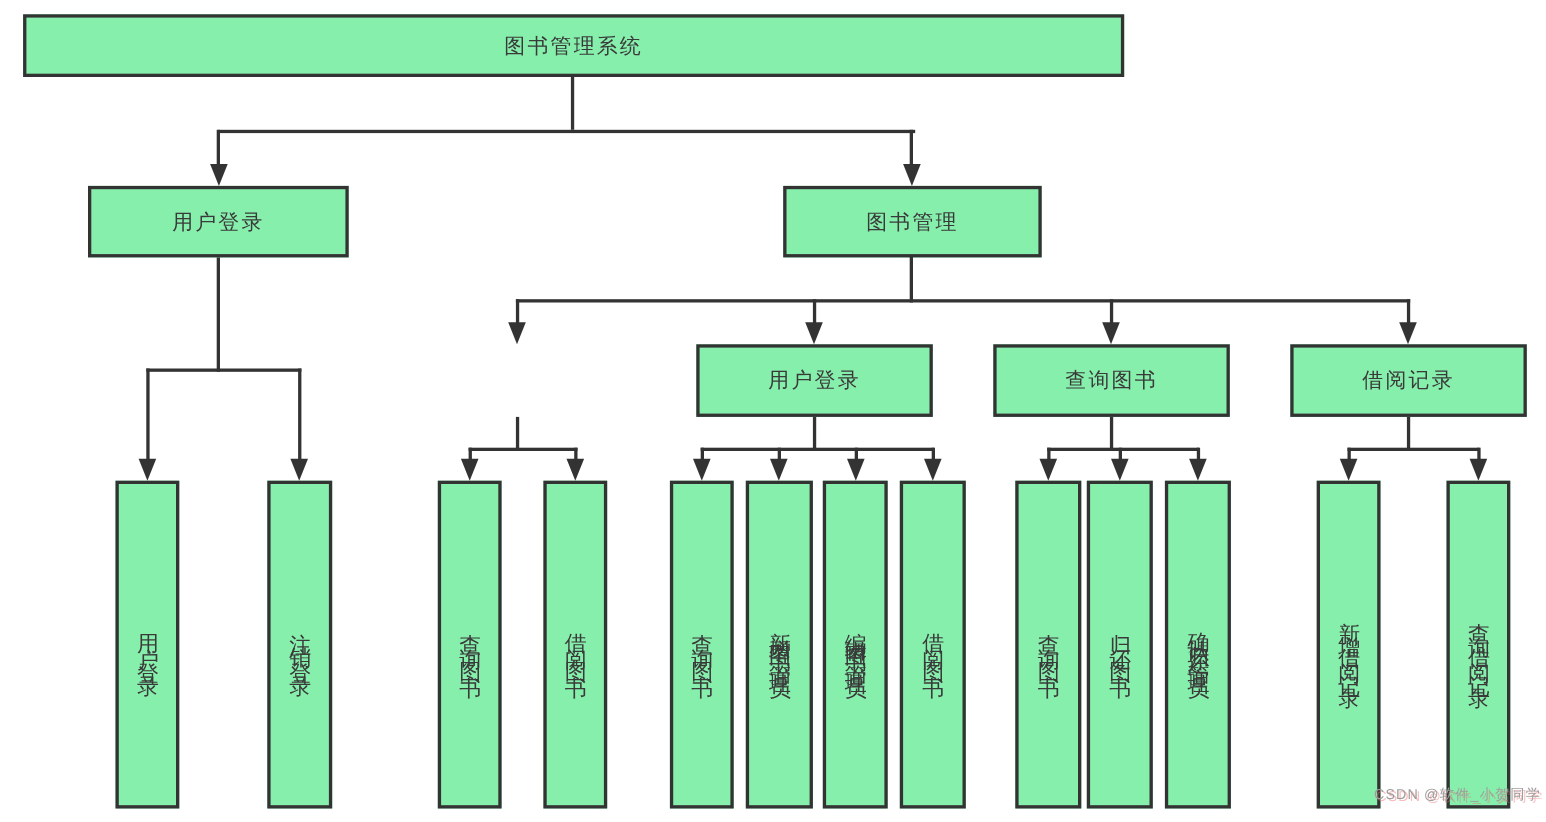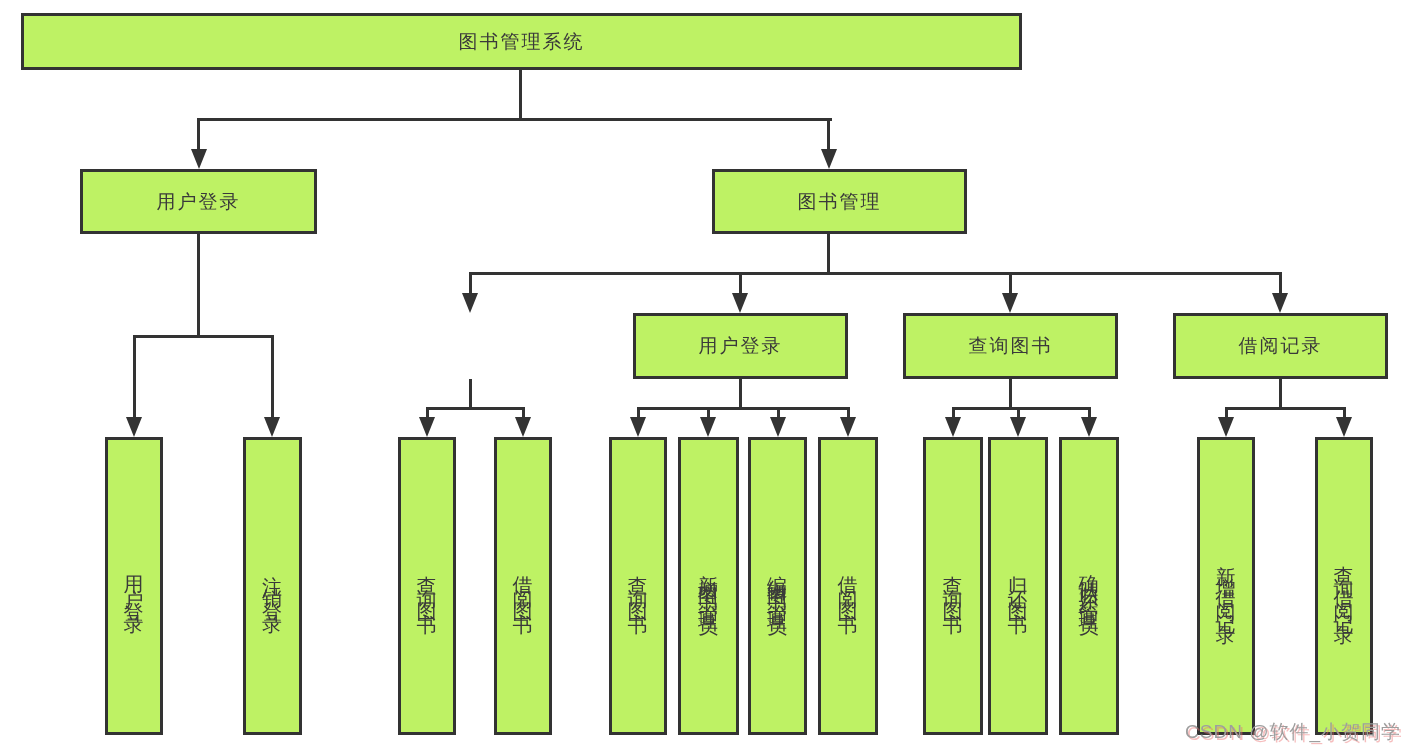--- a/index.html
+++ b/index.html
@@ -1,55 +1,55 @@
 <!DOCTYPE html>
 <html><head>
 <meta charset="utf-8">
 <style>
   html,body{margin:0;padding:0;background:#ffffff;}
   .canvas{
     position:relative;width:1405px;height:747px;background:#ffffff;overflow:hidden;
     font-family:"Liberation Sans","DejaVu Sans",sans-serif;color:#3a3a3a;
   }
   .box{
-    position:absolute;border:3px solid #333333;background:#bef264;box-sizing:border-box;
+    position:absolute;border:3px solid #333333;background:#86efac;box-sizing:border-box;
     display:flex;align-items:center;justify-content:center;
     font-size:19px;letter-spacing:2px;white-space:nowrap;
   }
   .vbox{
     writing-mode:vertical-rl;text-orientation:mixed;
     font-size:20px;top:437px;height:298px;line-height:1;
   }
   .ls-a{letter-spacing:13px;}   
   .ls-b{letter-spacing:12px;}   
   .ls-c{letter-spacing:6px;}    
   .v{position:absolute;width:3px;background:#333333;}
   .h{position:absolute;height:3px;background:#333333;}
   .ar{position:absolute;width:0;height:0;
       border-left:8px solid transparent;border-right:8px solid transparent;
       border-top:20px solid #333333;}
   
   .n-root{left:21px;top:13px;width:1001px;height:57px;}
   .n-l2a{left:80px;top:169px;width:237px;height:65px;}
-  .n-l2b{left:712px;top:169px;width:255px;height:65px;}
+  .n-l2b{left:712px;top:169px;width:235px;height:65px;}
   .n-l3{top:313px;height:66px;}
   .n-l3a{left:362px;width:216px;}
   .n-l3b{left:633px;width:215px;}
   .n-l3c{left:903px;width:215px;}
   .n-l3d{left:1173px;width:215px;}
   .lf1{left:105px;width:58px;}  .lf2{left:243px;width:59px;}
   .lf3{left:398px;width:58px;}  .lf4{left:494px;width:58px;}
   .lf5{left:609px;width:58px;}  .lf6{left:678px;width:61px;}
   .lf7{left:748px;width:59px;}  .lf8{left:818px;width:60px;}
   .lf9{left:923px;width:60px;}  .lf10{left:988px;width:60px;}
   .lf11{left:1059px;width:60px;} .lf12{left:1197px;width:58px;}
   .lf13{left:1315px;width:58px;}
   .wm{
-    position:absolute;right:4px;bottom:2px;z-index:5;
-    font-size:19px;letter-spacing:1px;color:#9e9e9e;
+    position:absolute;right:4px;bottom:16px;z-index:5;
+    font-size:13px;letter-spacing:1px;color:#9e9e9e;
     text-shadow:2px 2px 0 rgba(235,110,110,0.45);
   }
 </style>
 </head>
 <body>
 
 <div class="canvas">
 
   <div class="box n-root">图书管理系统</div>
 

